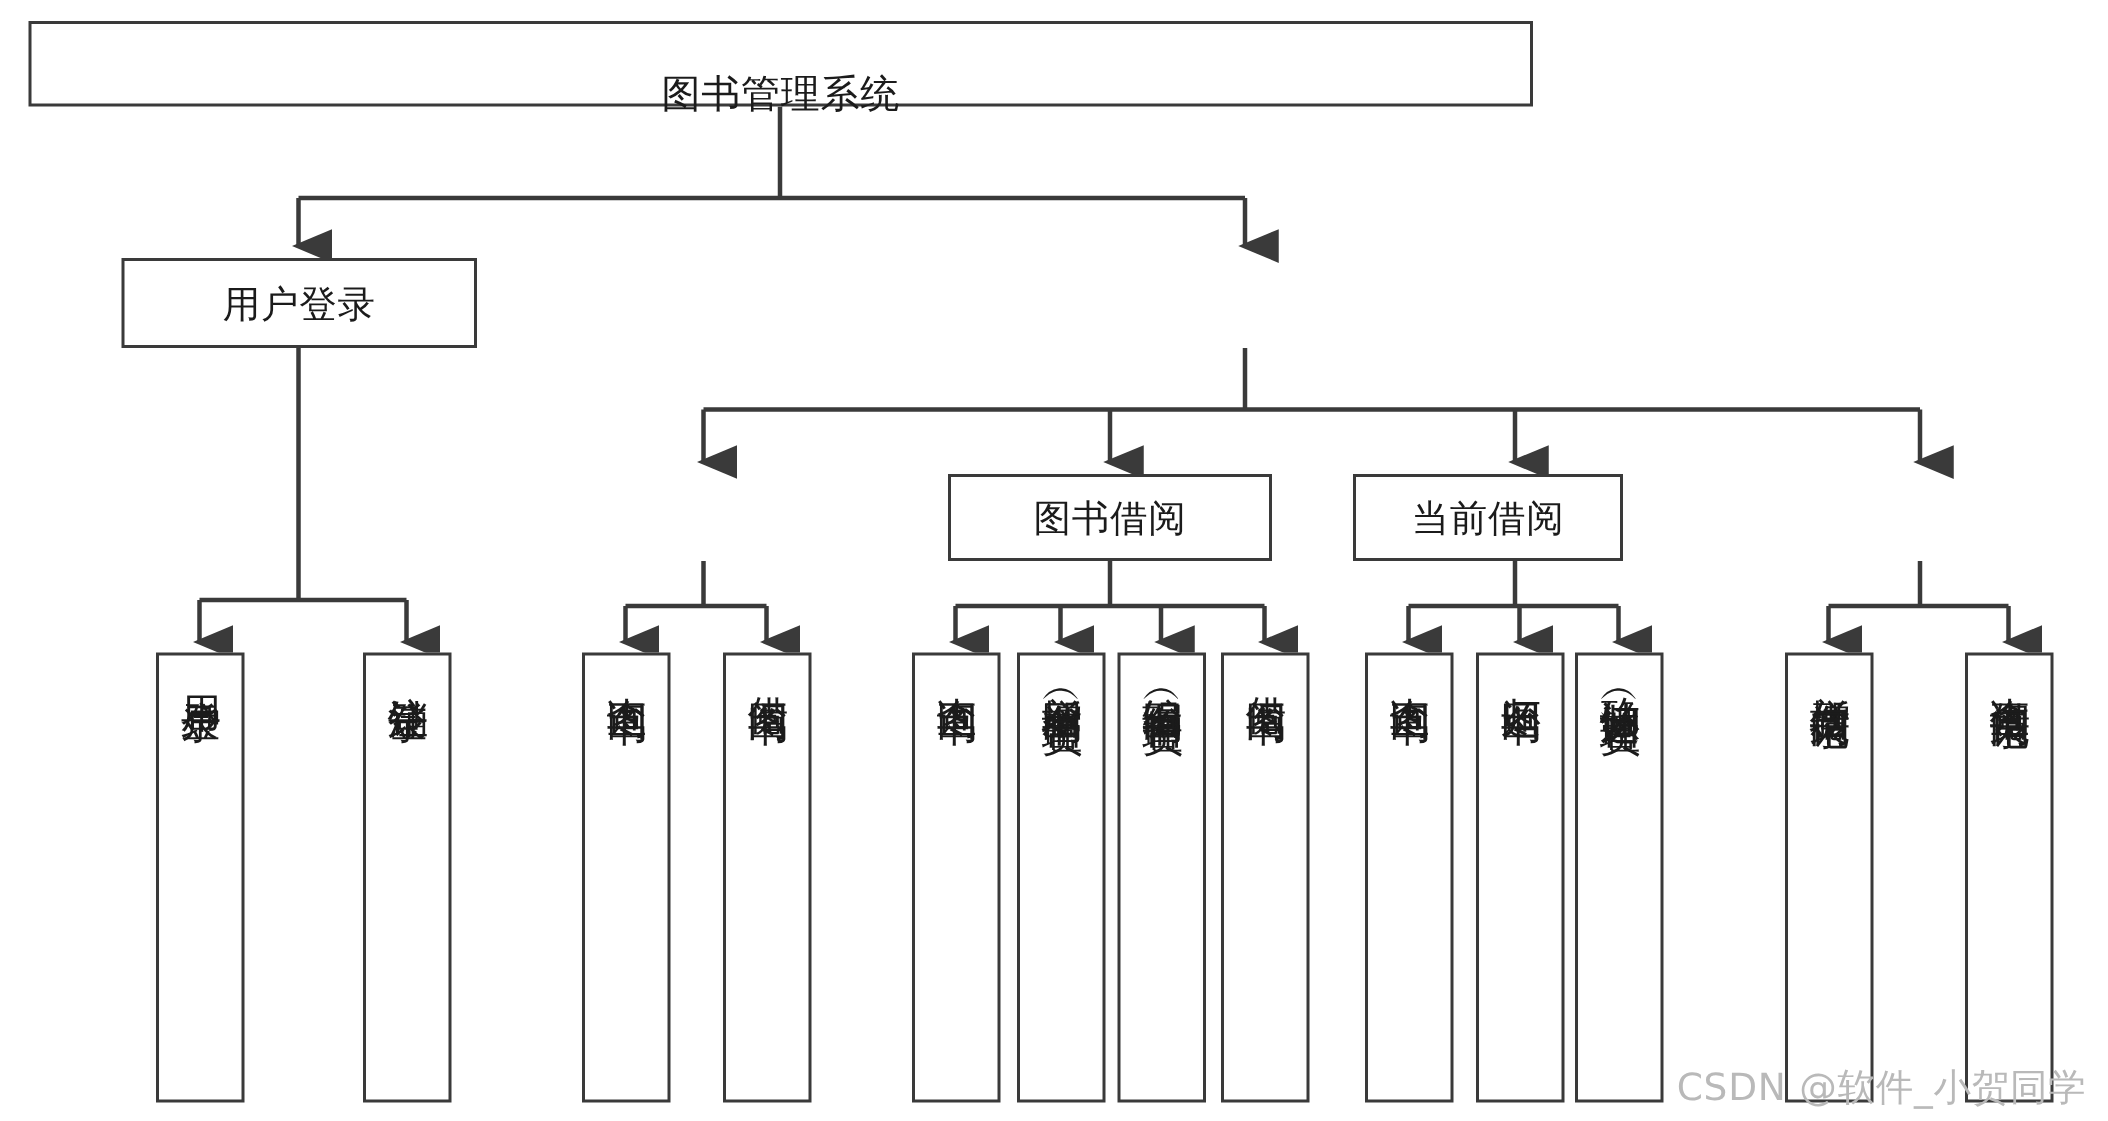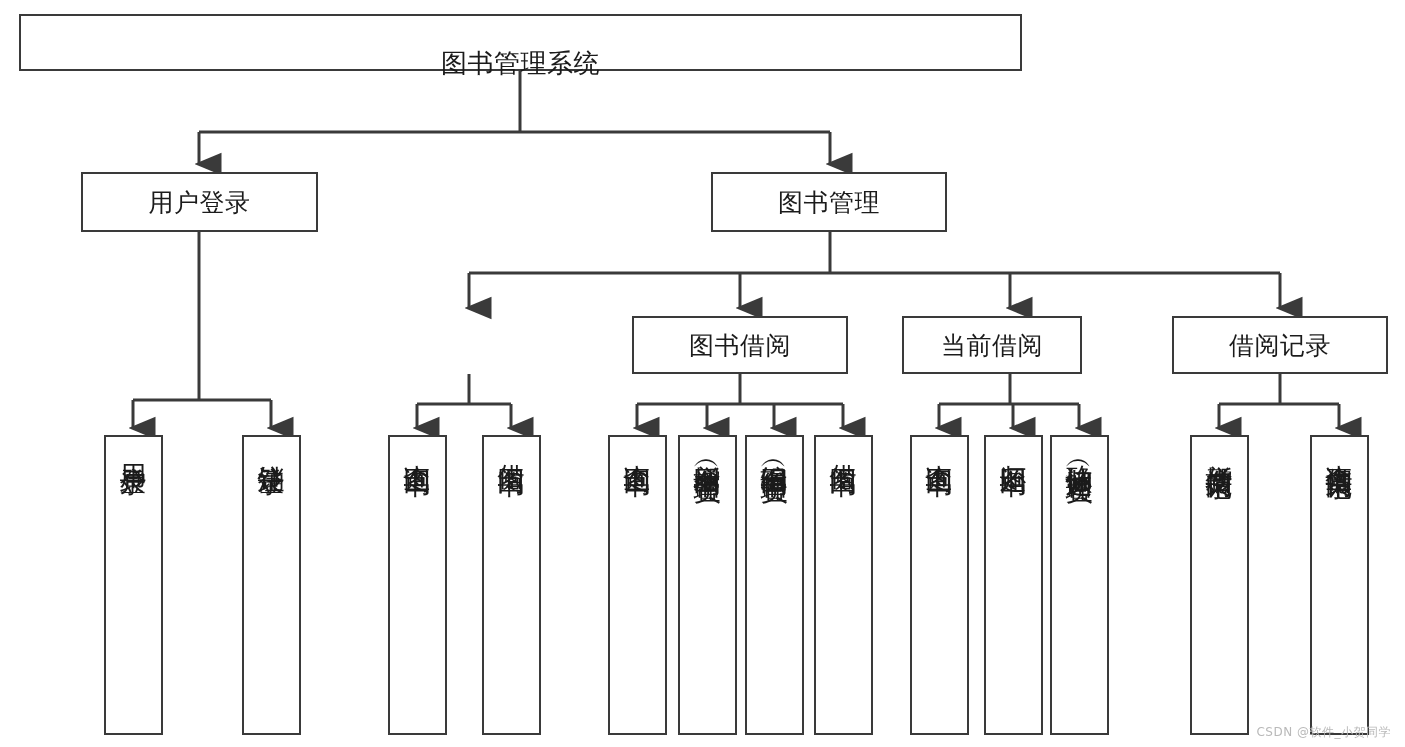--- a/index.html
+++ b/index.html
@@ -61,21 +61,21 @@
     font-size: 27px;
     line-height: 1.0;
     letter-spacing: 2px;
     white-space: nowrap;
     margin: 0 auto;
   }
   .watermark {
     position: absolute;
     right: 14px;
     bottom: 6px;
-    font-size: 12px;
+    font-size: 25px;
     color: #b9b9b9;
     letter-spacing: 0.5px;
     white-space: nowrap;
     font-family: "DejaVu Sans", "Liberation Sans", sans-serif;
   }
 </style>
 </head>
 <body>
 
 <div id="canvas">
@@ -130,32 +130,26 @@
     </g>
   </svg>
 
   <div class="node root horiz" style="left:19px; top:14px; width:1003px; height:57px;">
     <span class="lbl">图书管理系统</span>
   </div>
 
   <div class="node horiz" style="left:81px; top:172px; width:237px; height:60px;">
     <span class="lbl">用户登录</span>
   </div>
-  <div class="node horiz" style="left:711px; top:172px; width:236px; height:60px;">
-    <span class="lbl">图书管理</span>
-  </div>
 
   <div class="node horiz" style="left:632px; top:316px; width:216px; height:58px;justify-content:center;">
     <span class="lbl">图书借阅</span>
   </div>
   <div class="node horiz" style="left:902px; top:316px; width:180px; height:58px;">
     <span class="lbl">当前借阅</span>
-  </div>
-  <div class="node horiz" style="left:1172px; top:316px; width:216px; height:58px;">
-    <span class="lbl">借阅记录</span>
   </div>
 
   <div class="node vert" style="left:104px; top:435px; width:59px; height:300px;">
     <span class="lbl">用户登录</span>
   </div>
   <div class="node vert" style="left:242px; top:435px; width:59px; height:300px;">
     <span class="lbl">注销登录</span>
   </div>
   <div class="node vert" style="left:388px; top:435px; width:59px; height:300px;">
     <span class="lbl">查询图书</span>

